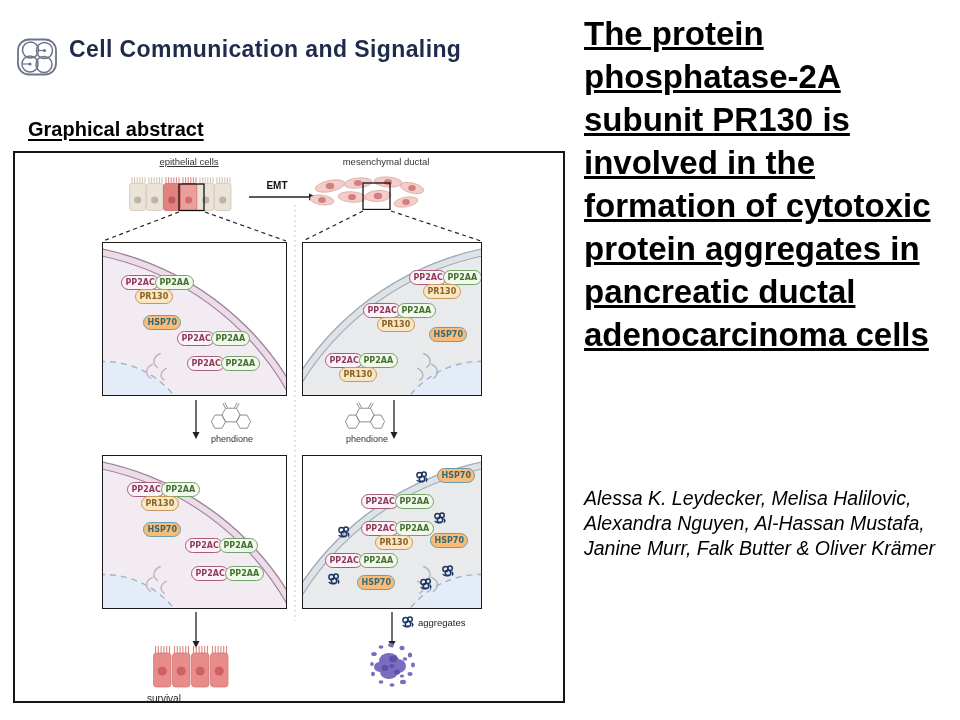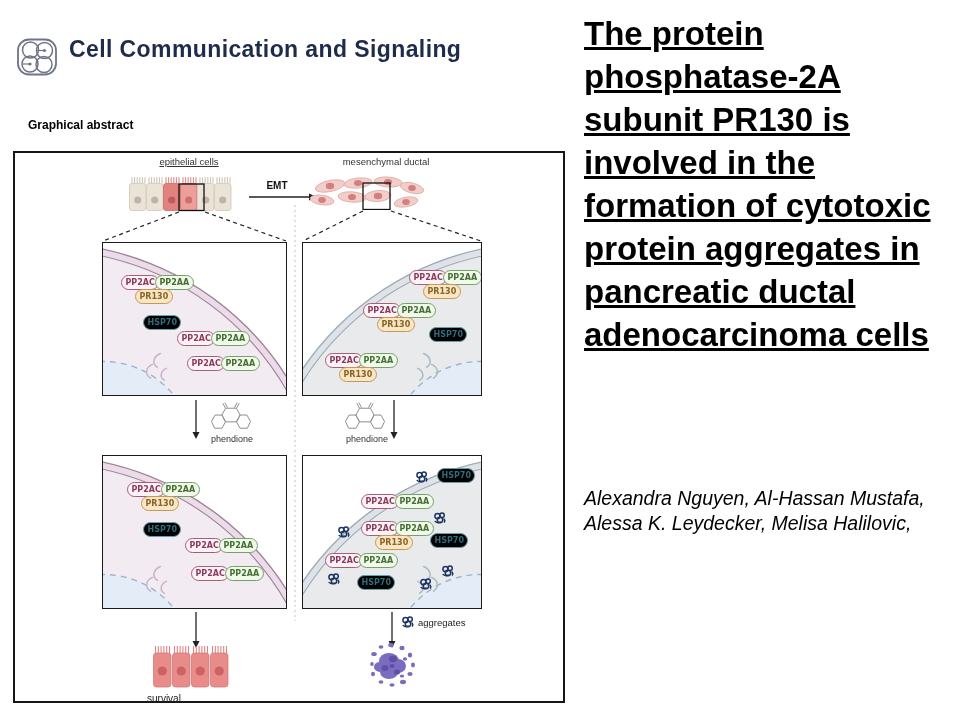--- a/index.html
+++ b/index.html
@@ -4,42 +4,42 @@
 <style>
   * { margin:0; padding:0; box-sizing:border-box; }
   html,body { width:960px; height:720px; background:#ffffff; overflow:hidden; }
   body { position:relative; font-family:"Liberation Sans", sans-serif; }
 
   
   .journal-header { position:absolute; left:16px; top:36px; display:flex; align-items:flex-start; gap:11px; }
   .journal-logo { width:42px; height:42px; }
   .journal-name { font-size:23px; font-weight:600; color:#1e2b4a; letter-spacing:0.4px; }
 
-  .section-heading { position:absolute; left:28px; top:118px; font-size:12px; font-weight:bold; color:#000;
-    text-underline-offset:3px; }
+  .section-heading { position:absolute; left:28px; top:118px; font-size:20px; font-weight:bold; color:#000;
+    text-decoration:underline; text-underline-offset:3px; }
 
   
   .figure { position:absolute; left:13px; top:151px; width:552px; height:552px;
     border:2px solid #161616; background:#fff; }
   .fig-label { position:absolute; font-size:9.5px; color:#333; text-align:center; }
   .emt-label { position:absolute; left:240px; top:27px; width:44px; text-align:center;
     font-size:10px; font-weight:600; color:#111; }
   .abs { position:absolute; }
 
   .panel { position:absolute; border:1.5px solid #1a1a1a; background:#fff; overflow:hidden; }
   .panel svg.cell-bg { position:absolute; left:0; top:0; width:100%; height:100%; }
   .pill-layer { position:absolute; left:0; top:0; right:0; bottom:0; }
 
   .pill { position:absolute; font-size:8px; font-weight:bold; line-height:1;
     padding:2.5px 3.5px; border-radius:8px; white-space:nowrap;
     font-family:"DejaVu Sans", sans-serif; }
   .pill-pp2ac { background:#fdf3f7; border:1.2px solid #a75d78; color:#8c3a5c; }
   .pill-pp2aa { background:#f1f8ec; border:1.2px solid #74a167; color:#43702f; }
   .pill-pr130 { background:#f8e6c4; border:1.2px solid #c79757; color:#8a6426; }
-  .pill-hsp70 { background:#000000; border:1.2px solid #64a0af; color:#2f6b7c; }
+  .pill-hsp70 { background:#fdba74; border:1.2px solid #64a0af; color:#2f6b7c; }
 
   .agg-mark { position:absolute; width:14px; height:14px; }
 
   .phendione-label { position:absolute; width:60px; text-align:center; font-size:9px; color:#333; }
   .outcome-label { position:absolute; width:90px; text-align:left; font-size:10px; color:#222; }
   .agg-legend-label { position:absolute; left:403px; top:464px; font-size:9.5px; color:#222; }
 
   
   .right-col { position:absolute; left:584px; top:12px; width:374px; height:700px;text-decoration:underline; }
   .paper-title { font-size:33px; line-height:43px; font-weight:bold; color:#000; }
@@ -424,17 +424,18 @@
       </g>
     </svg>
 
     <div class="outcome-label" style="left:132px; top:540px;">survival</div>
     <div class="outcome-label" style="left:343px; top:572px;">apoptosis</div>
   </div>
 
   <div class="right-col">
     <h1 class="paper-title">The protein phosphatase-2A subunit PR130 is involved in the formation of cytotoxic protein aggregates in pancreatic ductal adenocarcinoma cells</h1>
     <div class="authors">
+      <div class="author-line">Alessa K. Leydecker, Melisa Halilovic,</div>
       <div class="author-line">Alexandra Nguyen, Al-Hassan Mustafa,</div>
-      <div class="author-line">Alessa K. Leydecker, Melisa Halilovic,</div>
+      <div class="author-line">Janine Murr, Falk Butter &amp; Oliver Krämer</div>
     </div>
   </div>
 </div>
 
 </body></html>

